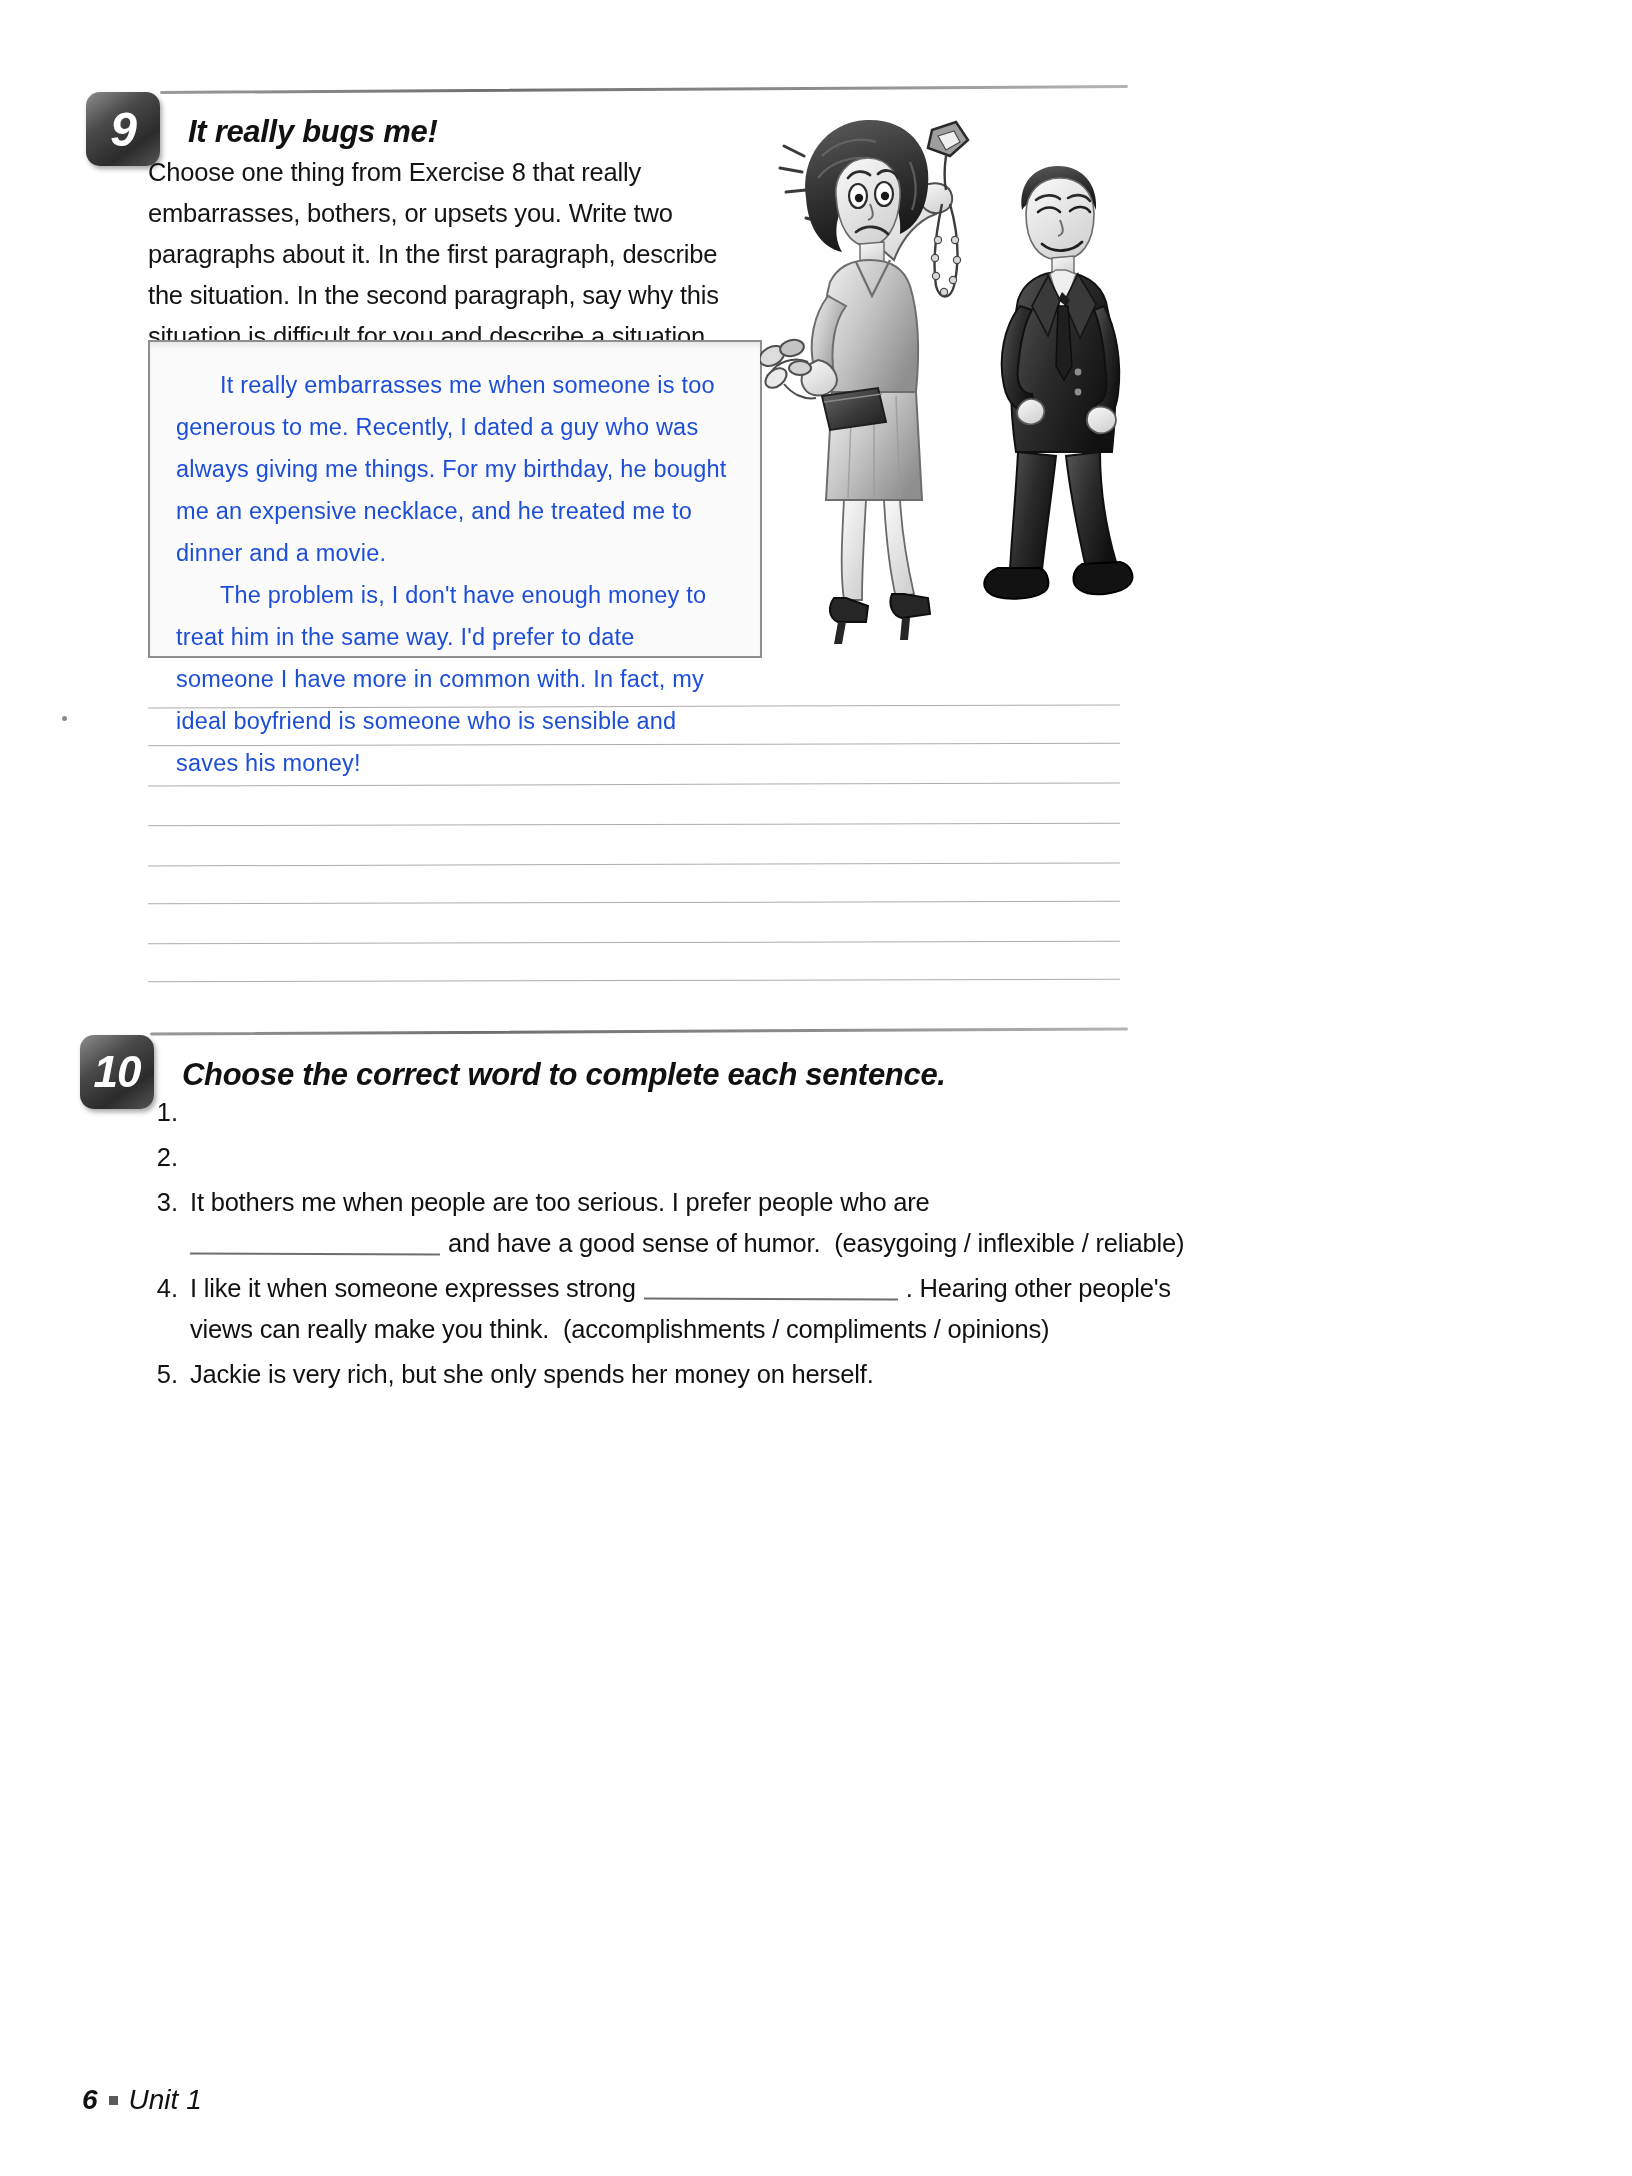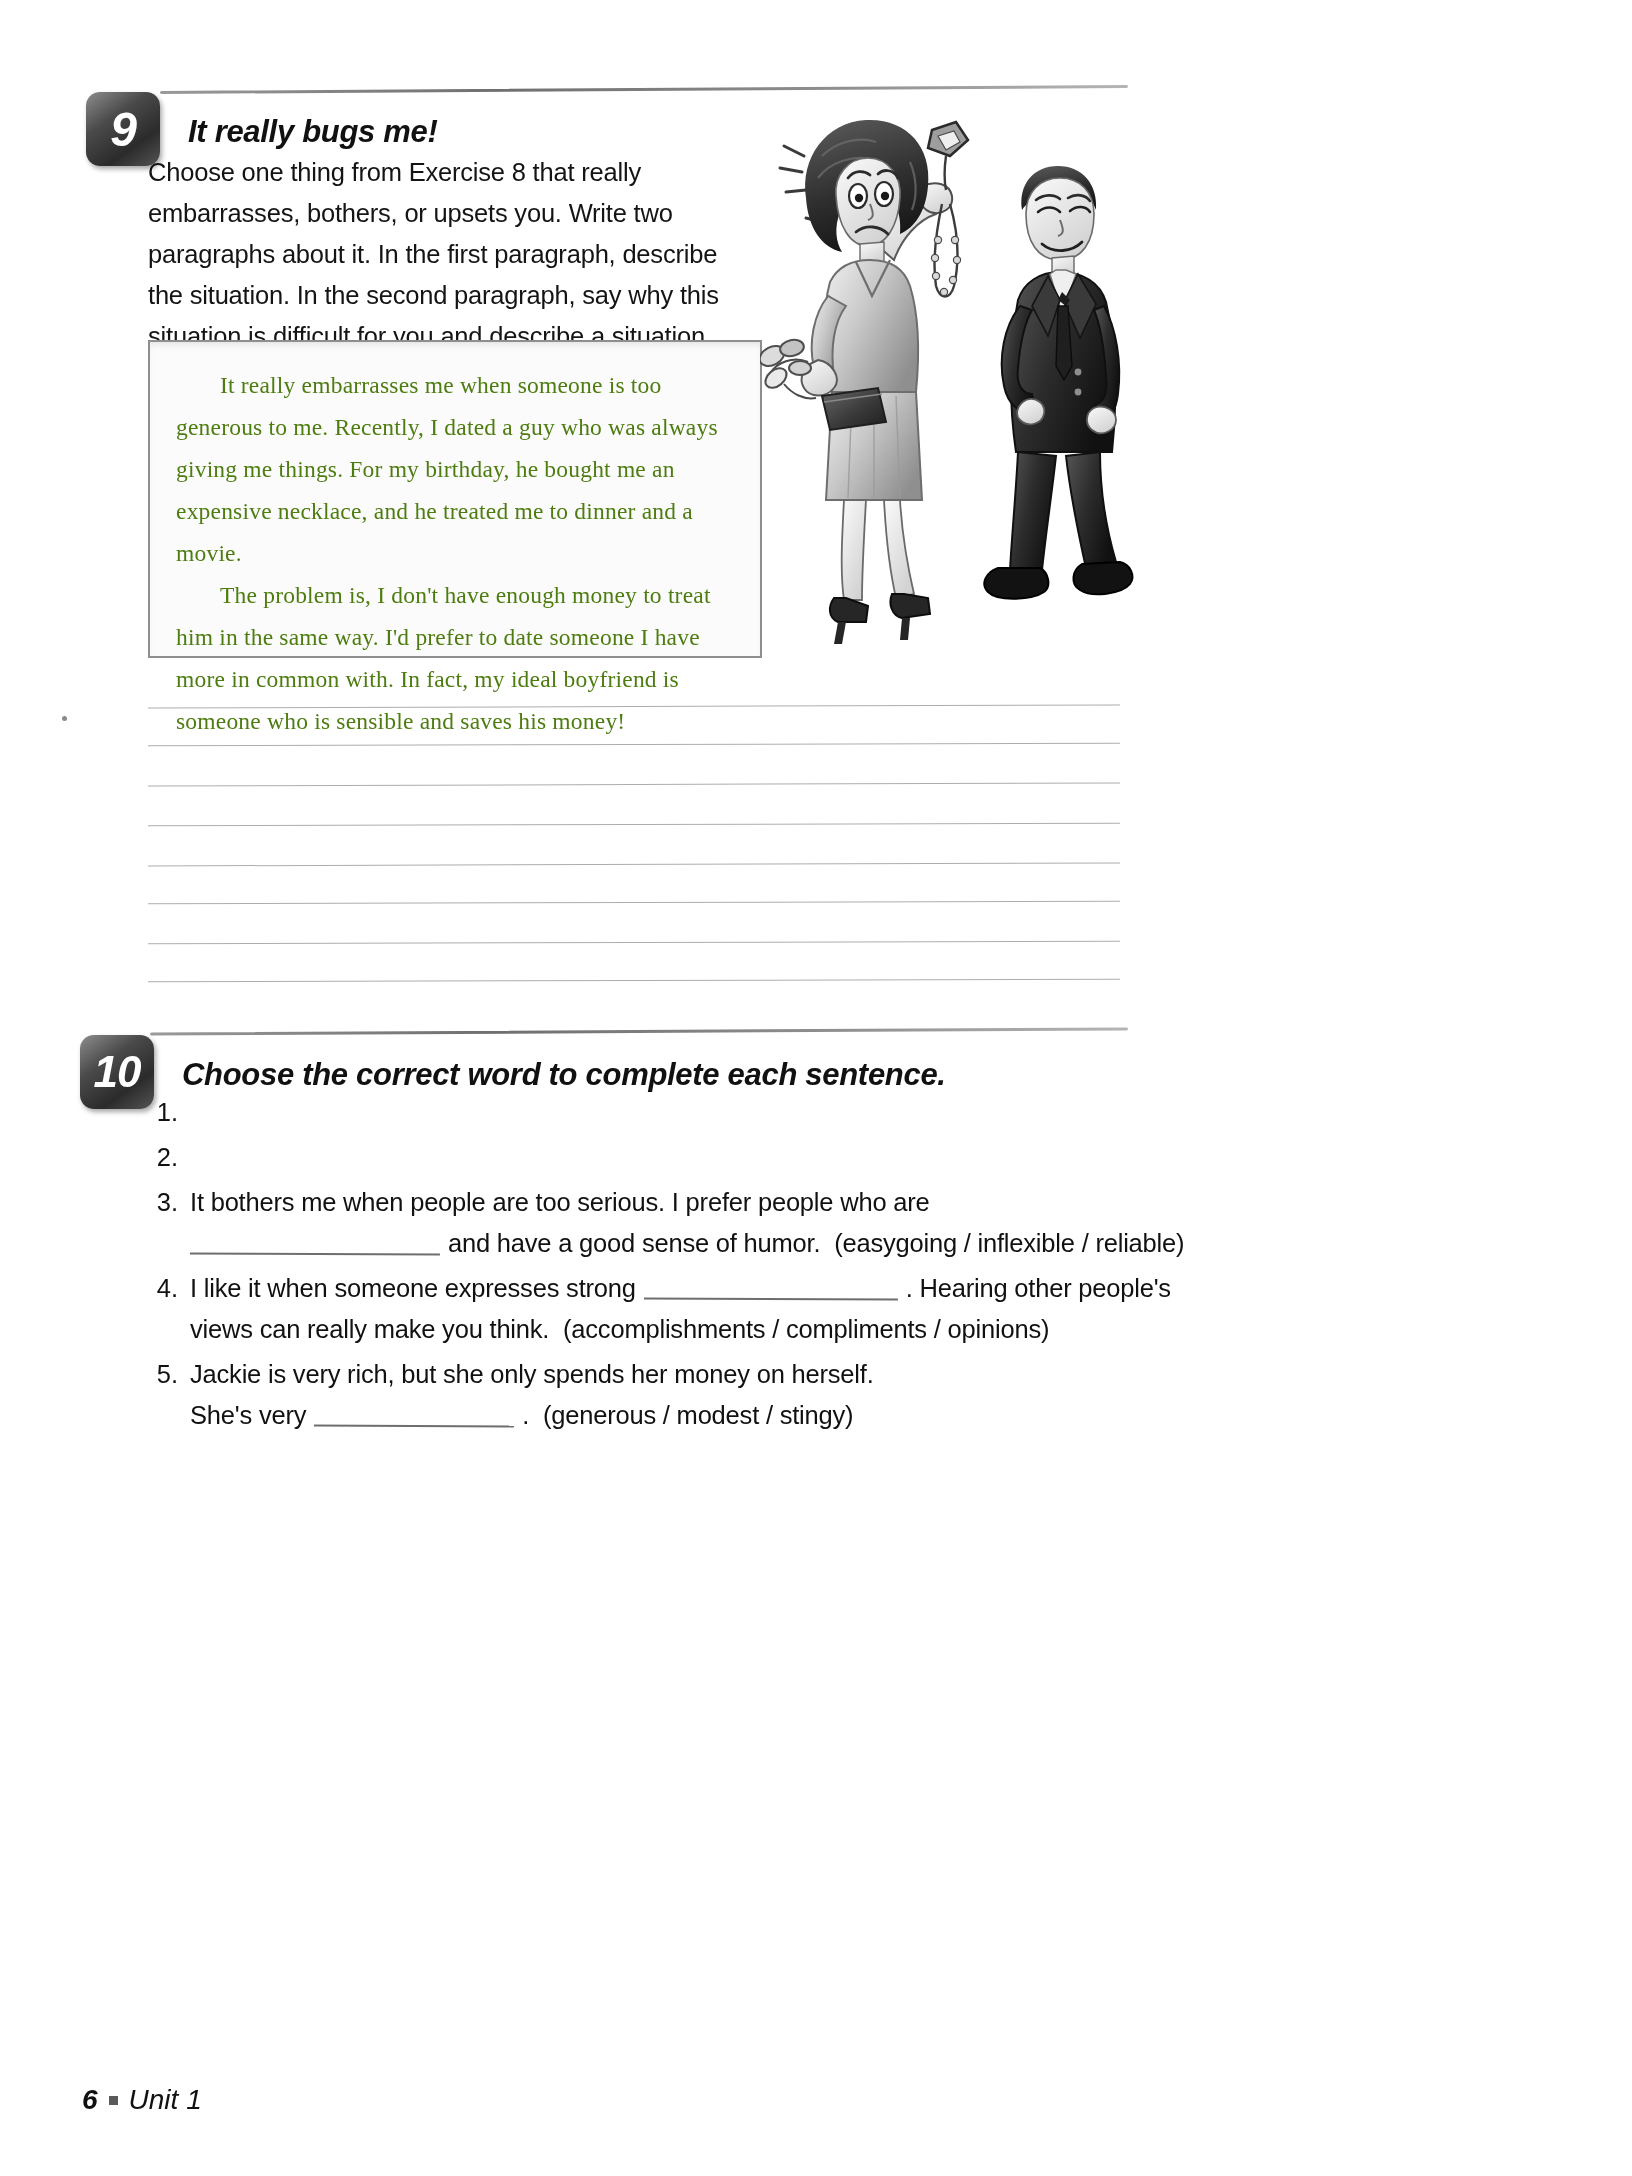--- a/index.html
+++ b/index.html
@@ -68,24 +68,24 @@
   
   .sample-box {
     position: absolute;
     border: 2px solid #8e8e8e;
     background: #fbfbfb;
     box-sizing: border-box;
     padding: 22px 26px 18px 26px;
     box-shadow: inset 0 6px 12px -8px rgba(0,0,0,0.22);
   }
   .sample-text {
-    font-family: Liberation Serif, serif;
+    font-family: Liberation Sans, sans-serif;
     font-size: 23.5px;
     line-height: 42px;
-    color: #4d7c0f;
+    color: #1d4ed8;
     letter-spacing: 0.2px;
   }
   .sample-text p { margin: 0; }
   .sample-text p + p { margin-top: 0; }
   .indent { display: inline-block; width: 44px; }
 
   
   .illustration {
     position: absolute;
   }
@@ -391,23 +391,20 @@
         <div class="q-line">
           <span>views can really make you think.</span>&nbsp;&nbsp;<span class="opts">(accomplishments / compliments / opinions)</span>
         </div>
       </div>
     </div>
 
     <div class="q">
       <div class="q-num">5.</div>
       <div class="q-body">
         <div class="q-line">Jackie is very rich, but she only spends her money on herself.</div>
-        <div class="q-line">
-          <span>She's very</span><span class="blank w5"></span><span>.</span>&nbsp;&nbsp;<span class="opts">(generous / modest / stingy)</span>
-        </div>
       </div>
     </div>
   </div>
 
   <div class="footer" style="left:82px; top:2084px;">
     <span class="footer-page">6</span>
     <span class="footer-sq"></span>
     <span class="footer-unit">Unit 1</span>
   </div>
 

